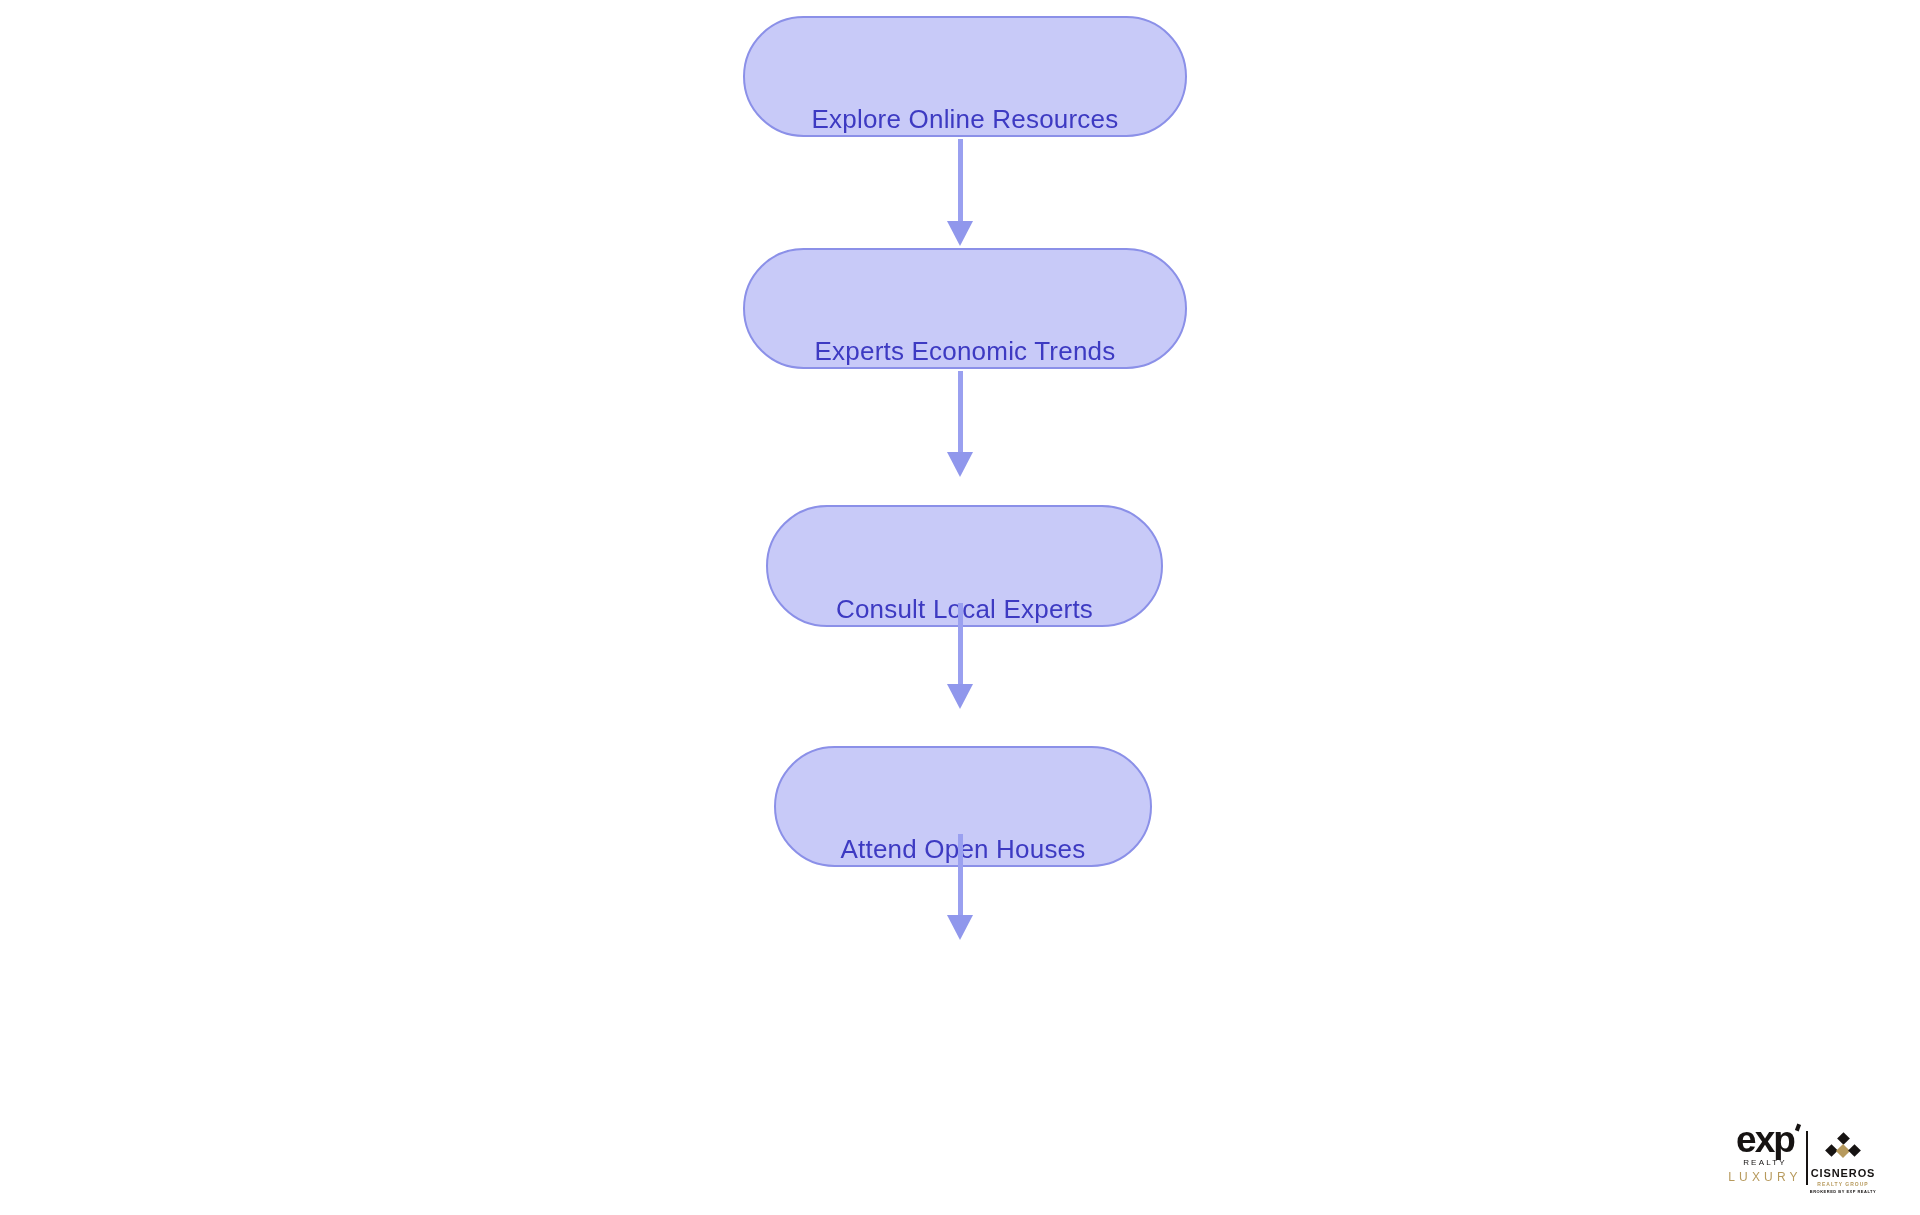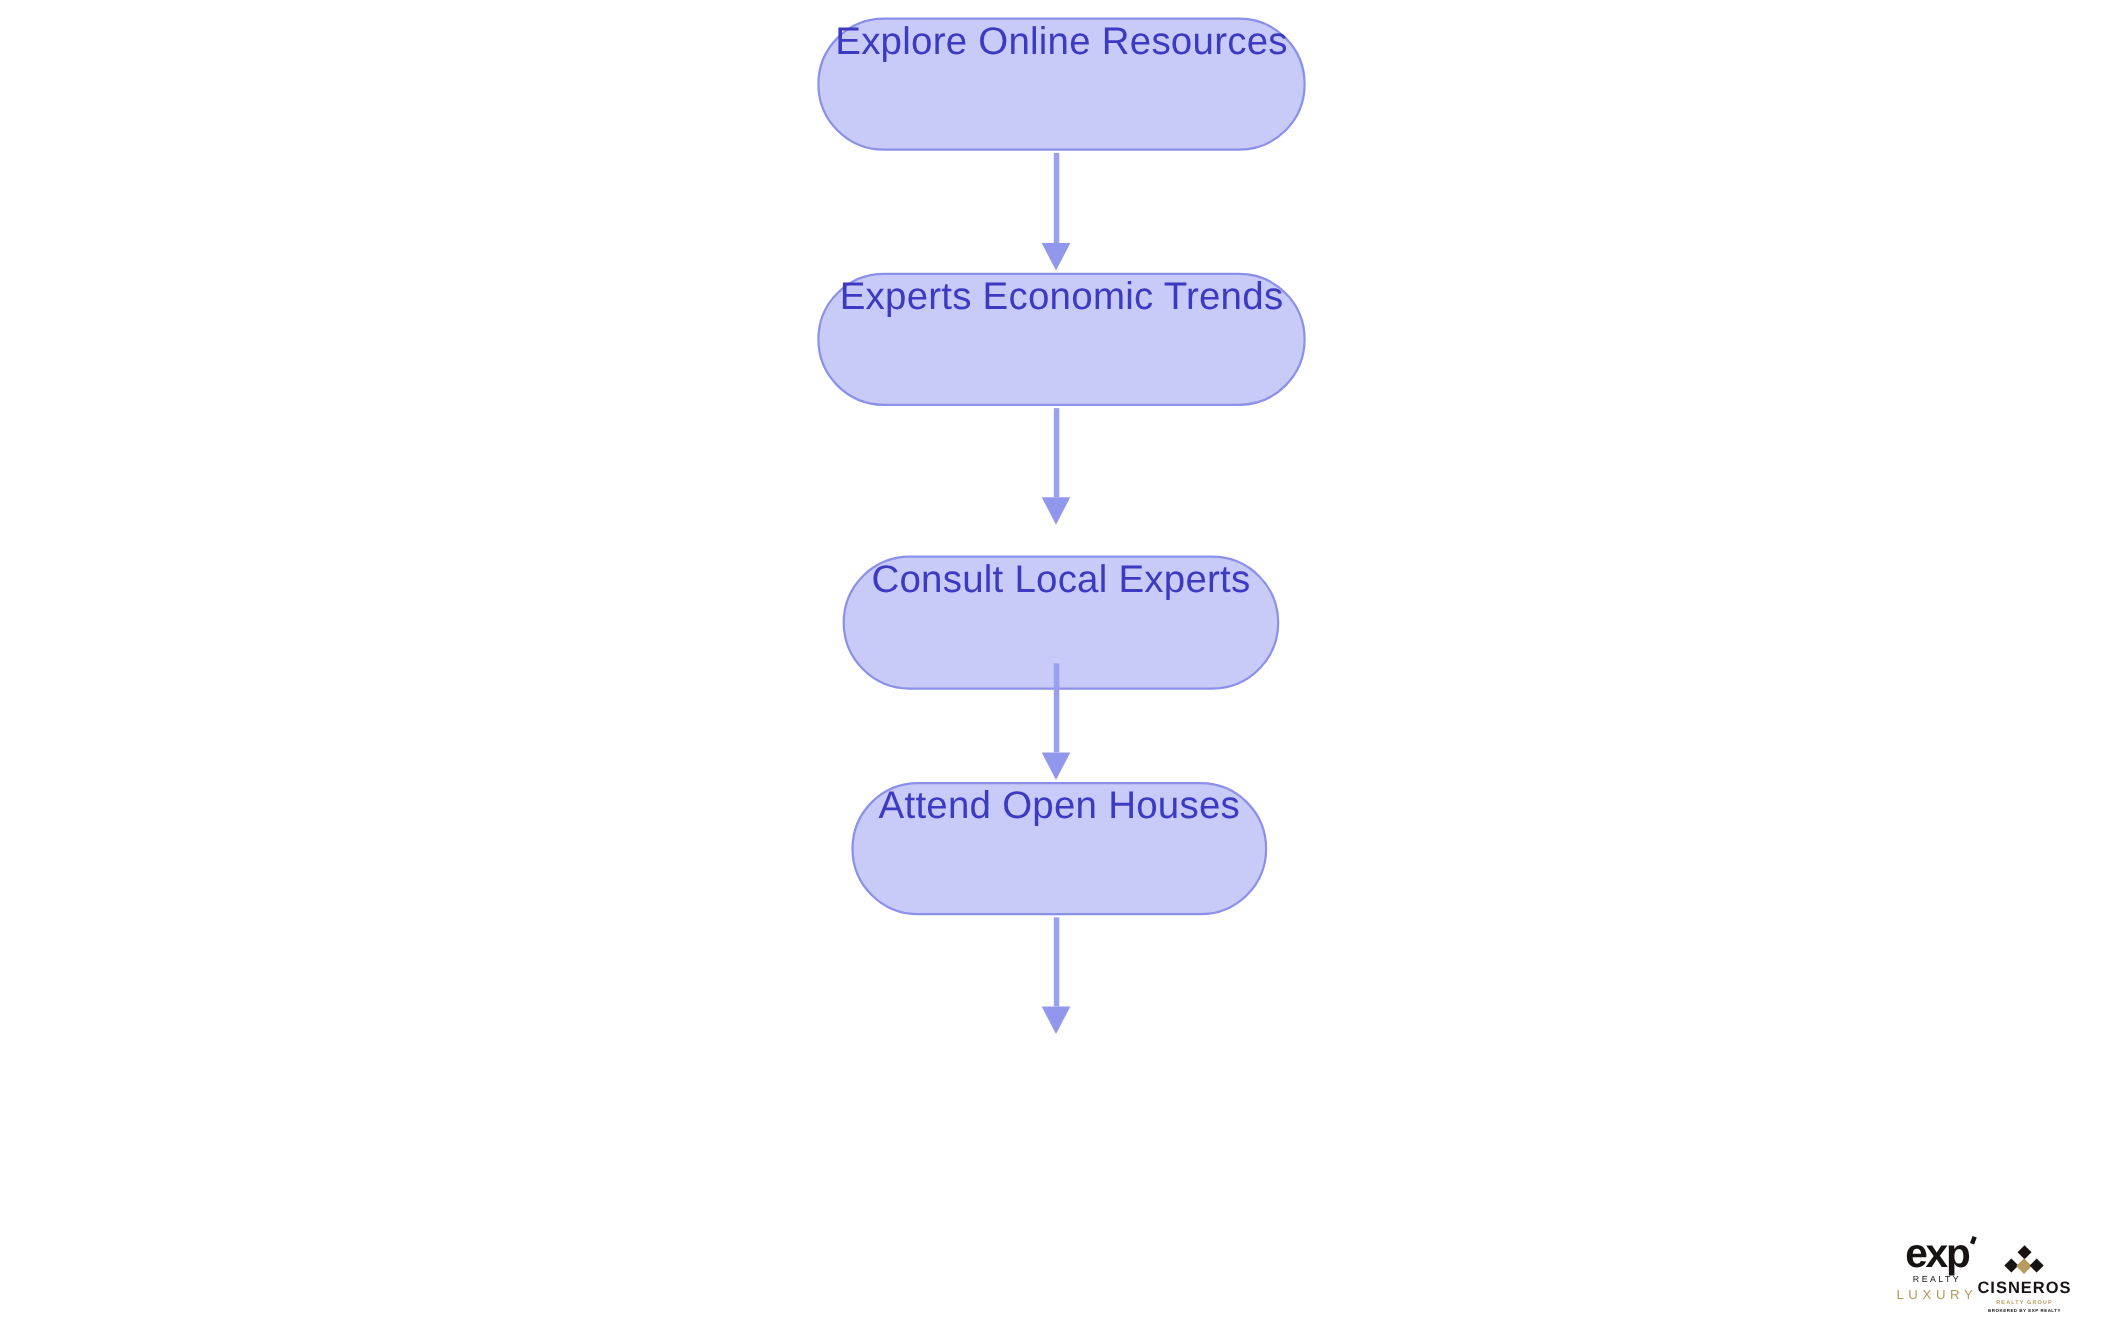--- a/index.html
+++ b/index.html
@@ -22,31 +22,31 @@
     overflow: hidden;
   }
   
   .node {
     position: absolute;
     height: 121px;
     border-radius: 62px;
     background: var(--node_fill);
     border: 2px solid var(--node_border);
     display: flex;
-    align-items: flex-start;
+    align-items: flex-end;
     justify-content: center;
     color: var(--node_text);
-    font-size: 35px;
+    font-size: 26px;
     letter-spacing: 0.2px;
     white-space: nowrap;
   }
   .n1 { left: 743px; top: 16px;  width: 444px; }
   .n2 { left: 743px; top: 248px; width: 444px; }
   .n3 { left: 766px; top: 505px; width: 397px; height: 122px; }
-  .n4 { left: 774px; top: 711px; width: 378px; }
+  .n4 { left: 774px; top: 746px; width: 378px; }
   .n5 { left: 725px; top: 942px; width: 478px; }
   
   .arrow {
     position: absolute;
     left: 946px;
     width: 28px;
     display: flex;
     flex-direction: column;
     align-items: center;
   }
@@ -139,21 +139,21 @@
     height: 9px;
     background: var(--ink);
     transform: rotate(45deg);
   }
   .diamond.top    { left: 12.5px; top: 1px; }
   .diamond.left   { left: 1px;    top: 13px; }
   .diamond.center { left: 12px;   top: 12.5px; width: 10px; height: 10px; background: var(--gold); }
   .diamond.right  { left: 24px;   top: 13px; }
   .cisneros-name {
     margin-top: 21px;
-    font-size: 15px;
+    font-size: 11px;
     font-weight: 700;
     letter-spacing: 0.9px;
     color: var(--ink);
   }
   .cisneros-sub {
     margin-top: 2px;
     font-size: 5px;
     font-weight: 700;
     letter-spacing: 1px;
     color: var(--gold);

